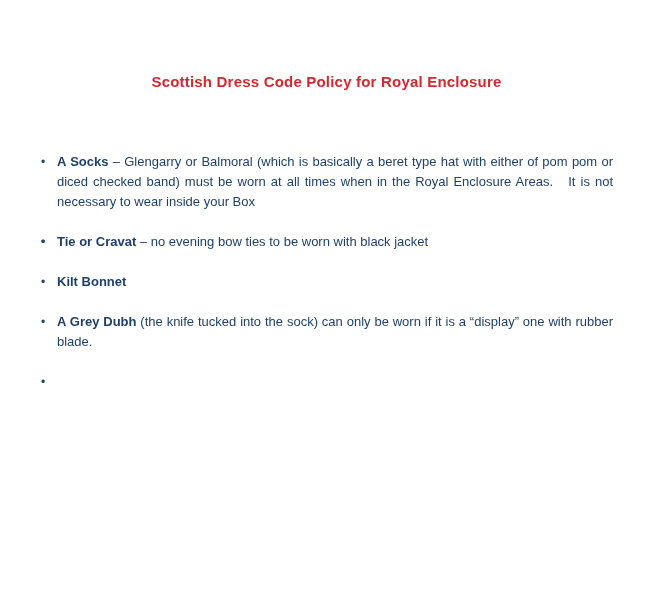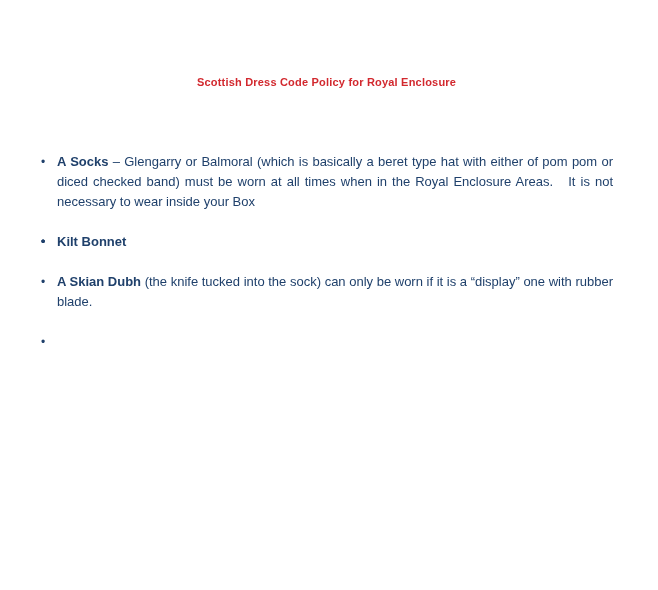--- a/index.html
+++ b/index.html
@@ -15,21 +15,21 @@
   }
   .page {
     box-sizing: border-box;
     width: 658px;
     height: 590px;
     padding: 72px 45px 0 40px;
     background: var(--bg-color, #ffffff);
   }
   .title {
     margin: 0 0 60px 0;
-    font-size: 11px;
+    font-size: 15px;
     line-height: 20px;
     font-weight: 700;
     text-align: center;
     color: var(--title-color, #d2282e);
     letter-spacing: 0.2px;
   }
   .bullet-list {
     list-style: none;
     margin: 0;
     padding: 0;
@@ -64,25 +64,25 @@
 <div class="page">
   <h1 class="title">Scottish Dress Code Policy for Royal Enclosure</h1>
   <ul class="bullet-list">
     <li class="bullet-item">
       <span class="bullet">•</span><span class="text"><b class="lead">A Socks</b><span class="rest"> – Glengarry or Balmoral (which is basically a beret type hat with either of pom pom or diced checked band) must be worn at all times when in the Royal Enclosure Areas.&nbsp;&nbsp; It is not necessary to wear inside your Box</span></span>
     </li>
     <li class="bullet-item">
       <span class="bullet">•</span>
     </li>
     <li class="bullet-item">
-      <span class="bullet">•</span>
+      <span class="bullet">•</span><span class="text"><b class="lead">Tie or Cravat</b><span class="rest"> – no evening bow ties to be worn with black jacket</span></span>
     </li>
     <li class="bullet-item">
       <span class="bullet">•</span><span class="text"><b class="lead">Kilt Bonnet</b><span class="rest"></span></span>
     </li>
     <li class="bullet-item">
-      <span class="bullet">•</span><span class="text"><b class="lead">A Skian Dubh</b><span class="rest"> (the knife tucked into the sock) can only be worn if it is a “display” one with rubber blade.</span></span>
+      <span class="bullet">•</span><span class="text"><b class="lead">A Grey Dubh</b><span class="rest"> (the knife tucked into the sock) can only be worn if it is a “display” one with rubber blade.</span></span>
     </li>
     <li class="bullet-item">
       <span class="bullet">•</span>
     </li>
   </ul>
 </div>
 
 </body></html>

